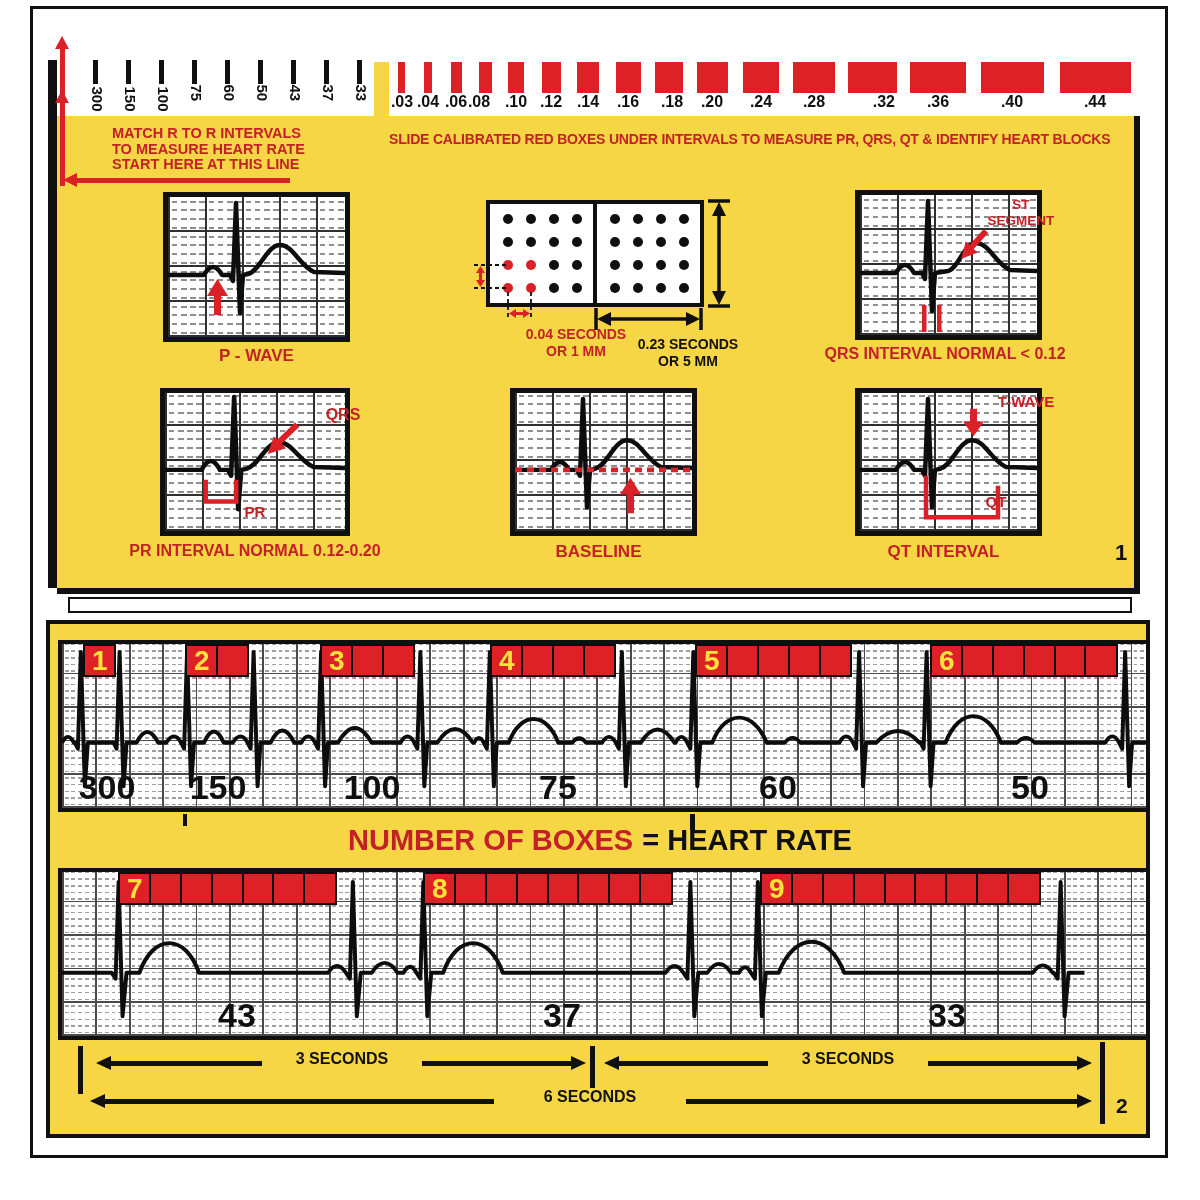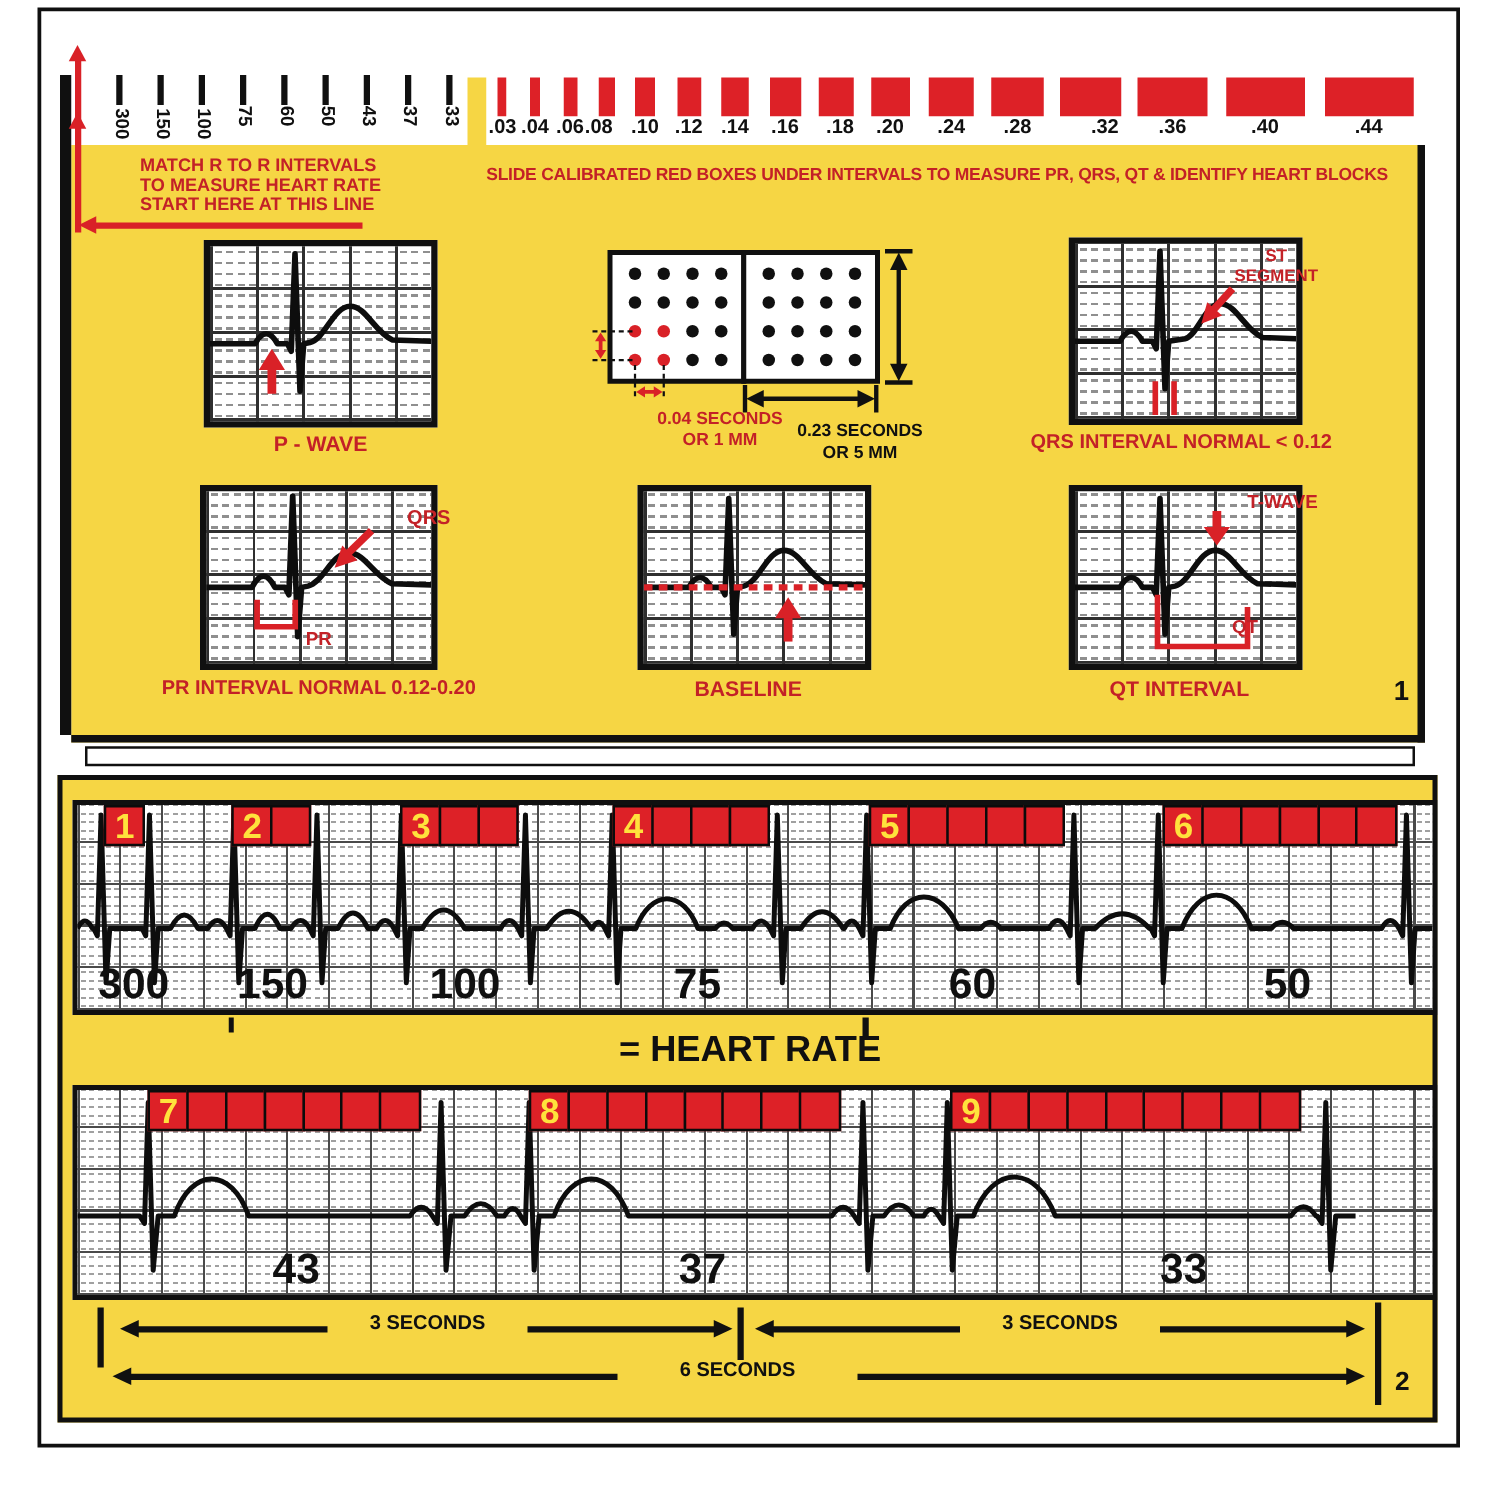--- a/index.html
+++ b/index.html
@@ -335,20 +335,21 @@
     </div>
     <div class="rate" style="left:0px;">300</div>
     <div class="rate" style="left:111px;">150</div>
     <div class="rate" style="left:265px;">100</div>
     <div class="rate" style="left:451px;">75</div>
     <div class="rate" style="left:671px;">60</div>
     <div class="rate" style="left:923px;">50</div>
   </div>
 
   <div class="abs" style="left:58px;top:812px;width:1084px;height:56px;display:flex;align-items:center;justify-content:center;gap:9px;font-size:29px;font-weight:bold;">
+    <span class="rtxt">NUMBER OF BOXES</span>
     <span class="btxt">= HEART RATE</span>
   </div>
   <div class="abs tick" style="left:183px;top:814px;width:4px;height:12px;"></div>
   <div class="abs tick" style="left:690px;top:814px;width:5px;height:16px;"></div>
 
   <div class="abs strip" style="left:58px;top:868px;width:1084px;height:164px;">
     <svg class="abs" style="left:0;top:0;" width="1084" height="164" viewBox="0 0 1092 166" preserveAspectRatio="none">
       <path d="M0,102 L45,102 L50,102 L54,108 L57,10 L61,146 L65,102
                L78,102 C92,62 124,62 138,102 L262,102
                L268,102 Q277,88 286,102

